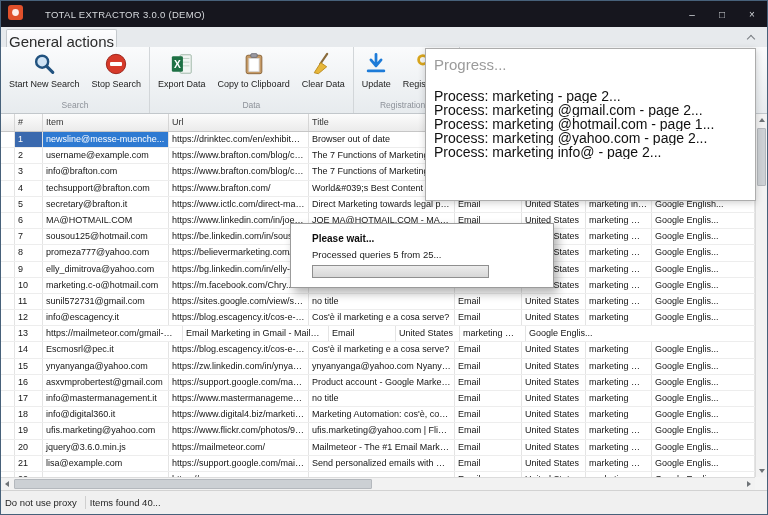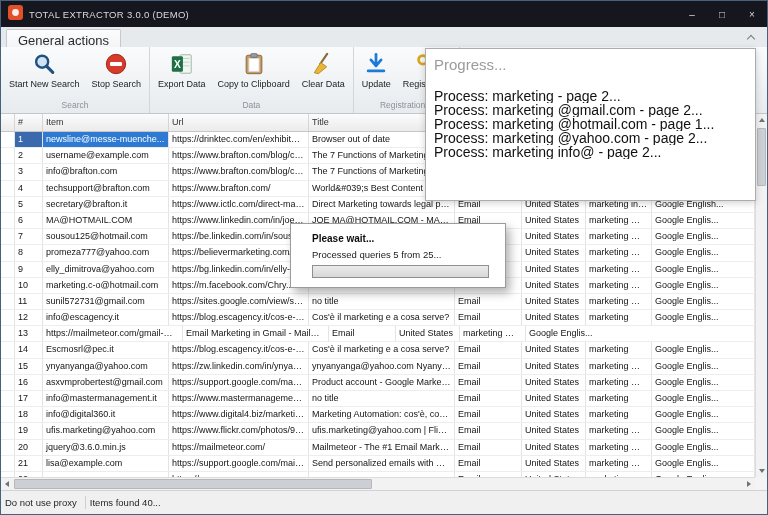--- a/index.html
+++ b/index.html
@@ -2,29 +2,29 @@
 <html><head>
 <meta charset="utf-8">
 <style>
   * { box-sizing: border-box; margin: 0; padding: 0; }
   body { margin: 0; background: #8a8a8a; font-family: "Liberation Sans", sans-serif; }
   .window { position: relative; width: 768px; height: 515px; border: 1px solid #47617a;
             background: #f4f4f4; overflow: hidden; font-family: "Liberation Sans", sans-serif; }
 
   
   .titlebar { position: absolute; top: 0; left: 0; right: 0; height: 26px; background: #16161e;
-              display: flex; align-items: center; padding-left: 7px; gap: 6px; }
+              display: flex; align-items: center; padding-left: 7px; gap: 22px; }
   .title { color: #d7dade; font-size: 9.5px; letter-spacing: .3px; }
   .win-controls { margin-left: auto; display: flex; height: 100%; }
   .win-btn { width: 30px; height: 100%; display: flex; align-items: center; justify-content: center;
              color: #d2d6da; font-size: 10px; cursor: default; }
 
   
   .tabstrip { position: absolute; top: 26px; left: 0; right: 0; height: 20px; background: #e7eaed; }
-  .tab { display: inline-block; margin: 2px 0 0 5px; padding: 3px 11px 3px; font-size: 13px; color: #2b2b2b;
+  .tab { display: inline-block; margin: 2px 0 0 5px; padding: 3px 2px 3px; font-size: 15px; color: #2b2b2b;
          background: linear-gradient(#fdfdfe, #f0f2f4); border: 1px solid #c5c9cd; border-bottom: none;
          border-radius: 2px 2px 0 0; }
   .ribbon-collapse { position: absolute; right: 9px; top: 4px; width: 14px; height: 13px;
                      display: flex; align-items: center; justify-content: center; }
   .chev { width: 6px; height: 6px; border-left: 1.5px solid #787d82; border-top: 1.5px solid #787d82;
           transform: rotate(45deg); margin-top: 3px; }
 
   
   .ribbon { position: absolute; top: 46px; left: 0; right: 0; height: 67px;
             background: linear-gradient(#fafbfc, #e7ebee); border-bottom: 1px solid #c2c7cb;
@@ -73,21 +73,21 @@
   .status-sep { width: 1px; height: 13px; background: #cfcfcf; }
 
   
   .progress-panel { position: absolute; left: 424px; top: 47px; width: 331px; height: 153px; background: #fff;
                     border: 1px solid #acacac; box-shadow: 0 2px 7px rgba(0,0,0,.18); z-index: 5; }
   .panel-title { color: #9b9b9b; font-size: 15px; padding: 7px 8px 4px; }
   .panel-lines { padding: 12px 8px 0; }
   .p-line { font-size: 14px; color: #101010; line-height: 14px; white-space: nowrap; overflow: hidden; }
 
   
-  .dialog { position: absolute; left: 289px; top: 222px; width: 216px; height: 65px; background: #fff;
+  .dialog { position: absolute; left: 289px; top: 222px; width: 264px; height: 65px; background: #fff;
             border: 1px solid #9b9b9b; box-shadow: 4px 5px 9px rgba(0,0,0,.30); z-index: 6;
             padding: 9px 0 0 21px; }
   .dialog-title { font-size: 10px; font-weight: bold; color: #0d0d0d; }
   .dialog-msg { font-size: 9.5px; color: #1a1a1a; margin-top: 5px; }
   .dialog-bar { margin-top: 5px; width: 177px; height: 13px; border: 1px solid #8f8f8f;
                 background: linear-gradient(#ececec, #d7d7d7); }
 </style>
 </head>
 <body>
 

